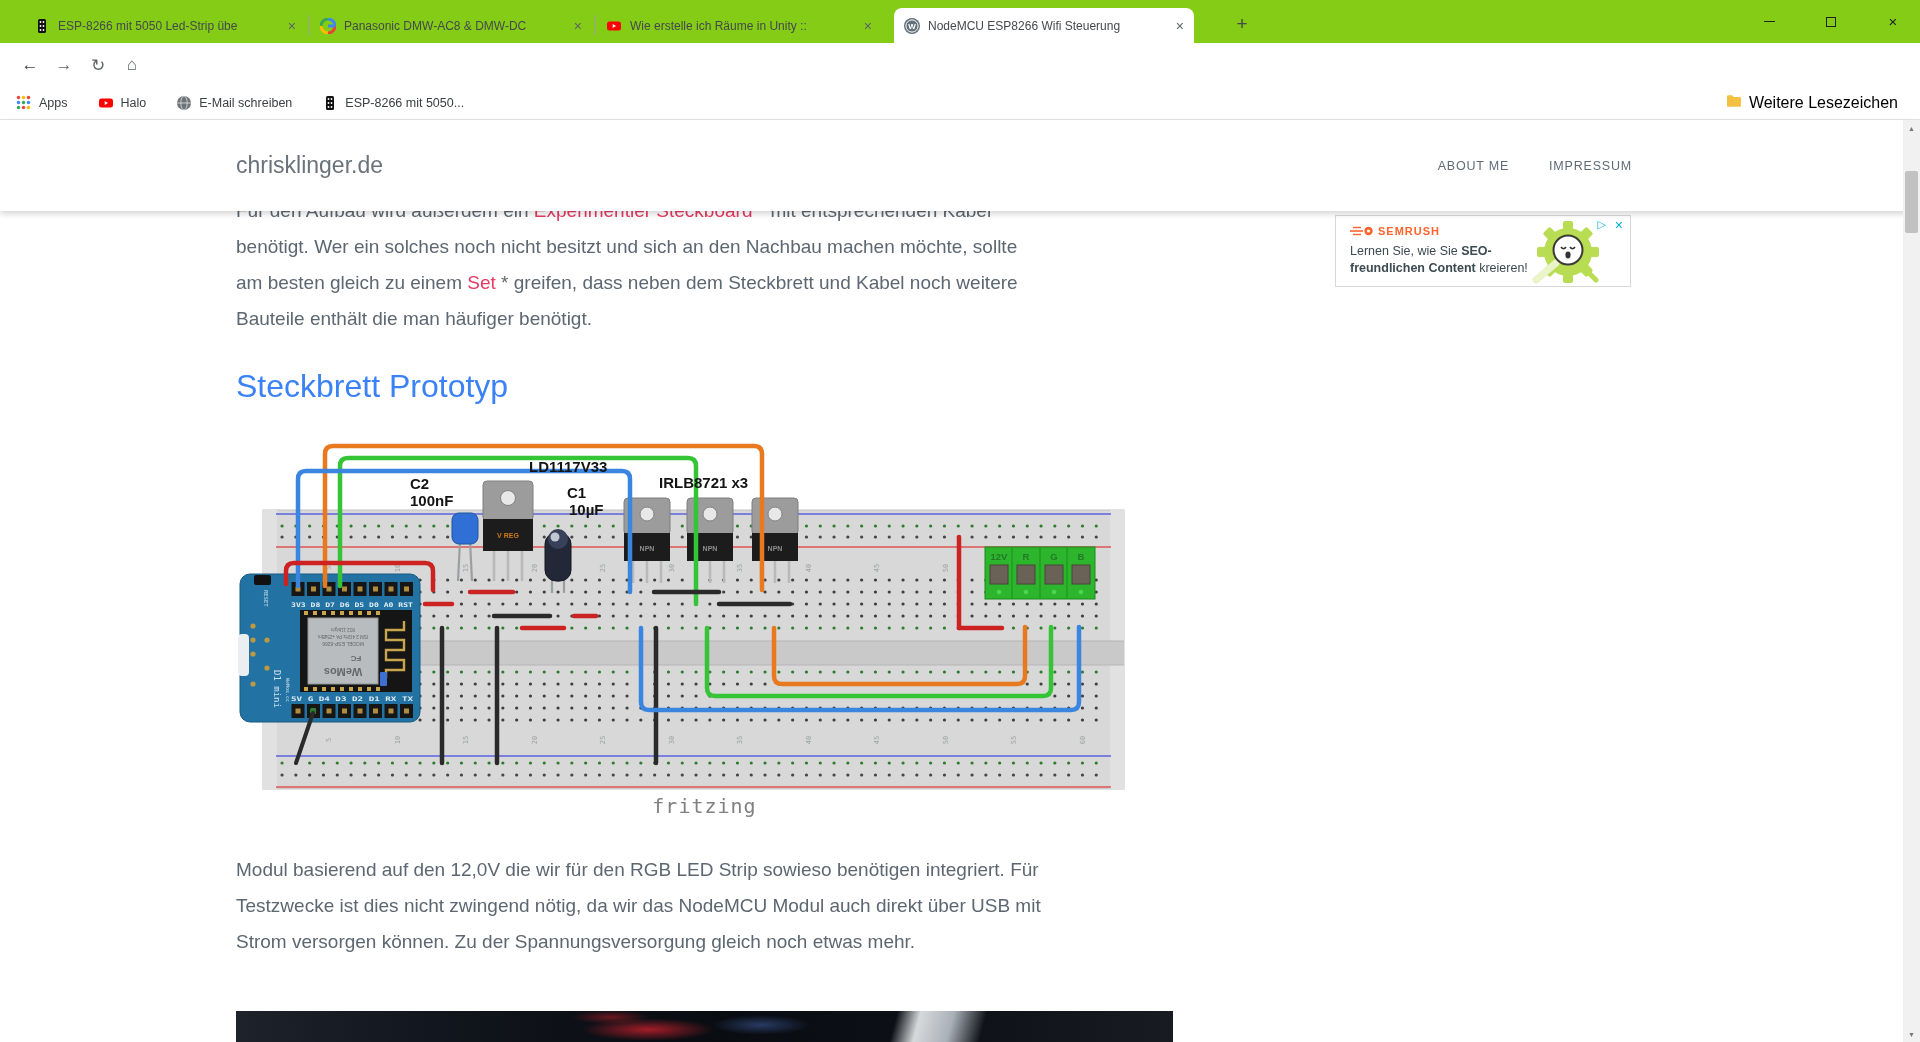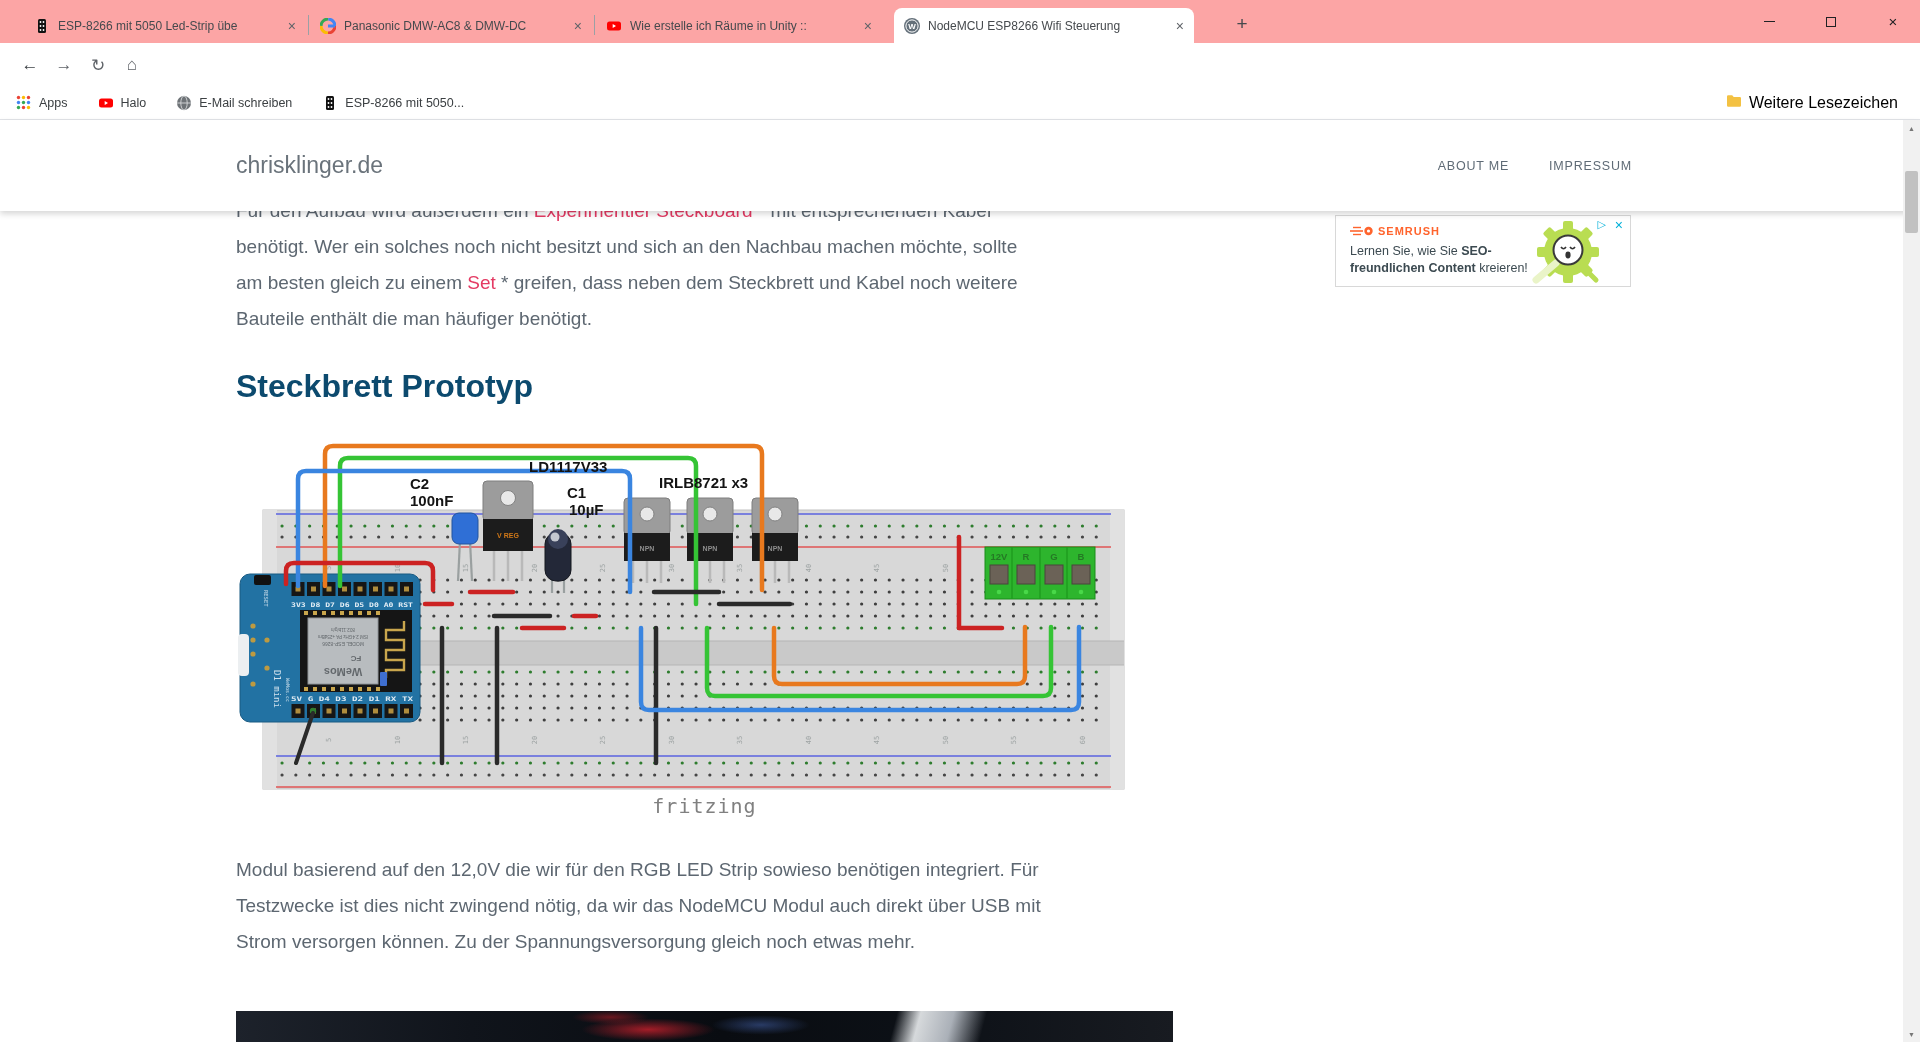--- a/index.html
+++ b/index.html
@@ -1,19 +1,19 @@
 <!DOCTYPE html>
 <html><head>
 <meta charset="utf-8">
 <style>
 *{box-sizing:border-box;margin:0;padding:0}
 html,body{background:#fff}
 .screen{position:relative;width:1920px;height:1042px;overflow:hidden;background:#fff;font-family:"Liberation Sans",sans-serif}
 
-.tabstrip{position:absolute;left:0;top:0;width:1920px;height:43px;background:#fca5a5}
+.tabstrip{position:absolute;left:0;top:0;width:1920px;height:43px;background:#84cc16}
 .tab{position:absolute;top:8px;height:35px;display:flex;align-items:center;padding:0 10px;cursor:default}
 .tab .fav{width:16px;height:16px;flex:0 0 16px;margin-right:8px}
 .tab .ttl{font-size:12px;color:#45494d;white-space:nowrap;overflow:hidden;flex:1;-webkit-mask-image:linear-gradient(90deg,#000 82%,transparent);mask-image:linear-gradient(90deg,#000 82%,transparent)}
 .tab .cls{font-size:14px;color:#5f6368;margin-left:6px;line-height:1}
 .tab.active{background:#fff;border-radius:8px 8px 0 0}
 .tabsep{position:absolute;top:15px;width:1px;height:20px;background:#9ba0a5}
 .newtab{position:absolute;left:1228px;top:10px;width:28px;height:28px;display:flex;align-items:center;justify-content:center;font-size:19px;color:#45494d}
 .winctl{position:absolute;top:0;height:43px;width:46px;display:flex;align-items:center;justify-content:center}
 .winctl .bar{width:11px;height:1.5px;background:#202124}
 .winctl .box{width:10px;height:10px;border:1.2px solid #202124}
@@ -35,21 +35,21 @@
 .bm-right{position:absolute;right:22px;top:0;height:32px;display:flex;align-items:center}
 
 .siteheader{position:absolute;left:0;top:120px;width:1920px;height:91px;background:#fff;box-shadow:0 3px 6px rgba(0,0,0,.16);z-index:6}
 .sitetitle{position:absolute;left:236px;top:0;height:91px;display:flex;align-items:center;font-size:23px;color:#6a737b}
 .sitenav{position:absolute;right:288px;top:0;height:91px;display:flex;align-items:center;gap:40px}
 .sitenav .nav-item{font-size:12.5px;letter-spacing:.8px;color:#5f6b76}
 .content{position:absolute;left:0;top:0;width:1920px;height:1042px}
 .para{position:absolute;left:236px;width:945px;font-size:19px;color:#5d6771}
 .para .ln{height:36px;line-height:36px;white-space:nowrap}
 .plink{color:#e43a63}
-.h2{position:absolute;left:236px;top:368px;font-size:32px;font-weight:700;color:#0c4a6e}
+.h2{position:absolute;left:236px;top:368px;font-size:32px;font-weight:400;color:#3b82f6}
 .figure{position:absolute;left:236px;top:441px;width:937px;height:355px;background:#fff}
 .fritz{position:absolute;left:236px;top:794px;width:937px;text-align:center;font-family:"DejaVu Sans Mono",monospace;font-size:20px;color:#808080;letter-spacing:1px}
 .photo{position:absolute;left:236px;top:1011px;width:937px;height:31px;background-color:#0d1016;
 background-image:
  radial-gradient(ellipse 95px 16px at 44% 60%, rgba(200,32,44,.8), rgba(200,32,44,0) 70%),
  radial-gradient(ellipse 55px 10px at 40% 20%, rgba(170,28,38,.6), transparent 70%),
  radial-gradient(ellipse 70px 14px at 56% 45%, rgba(66,96,168,.55), transparent 70%),
  linear-gradient(105deg, rgba(255,255,255,0) 70%, rgba(236,239,241,.9) 72.5%, rgba(198,204,212,.85) 76%, rgba(255,255,255,0) 79.5%),
  linear-gradient(90deg,#1d222b 0%,#10141b 25%,#090c11 52%,#0d1117 75%,#181b21 100%)}
 

